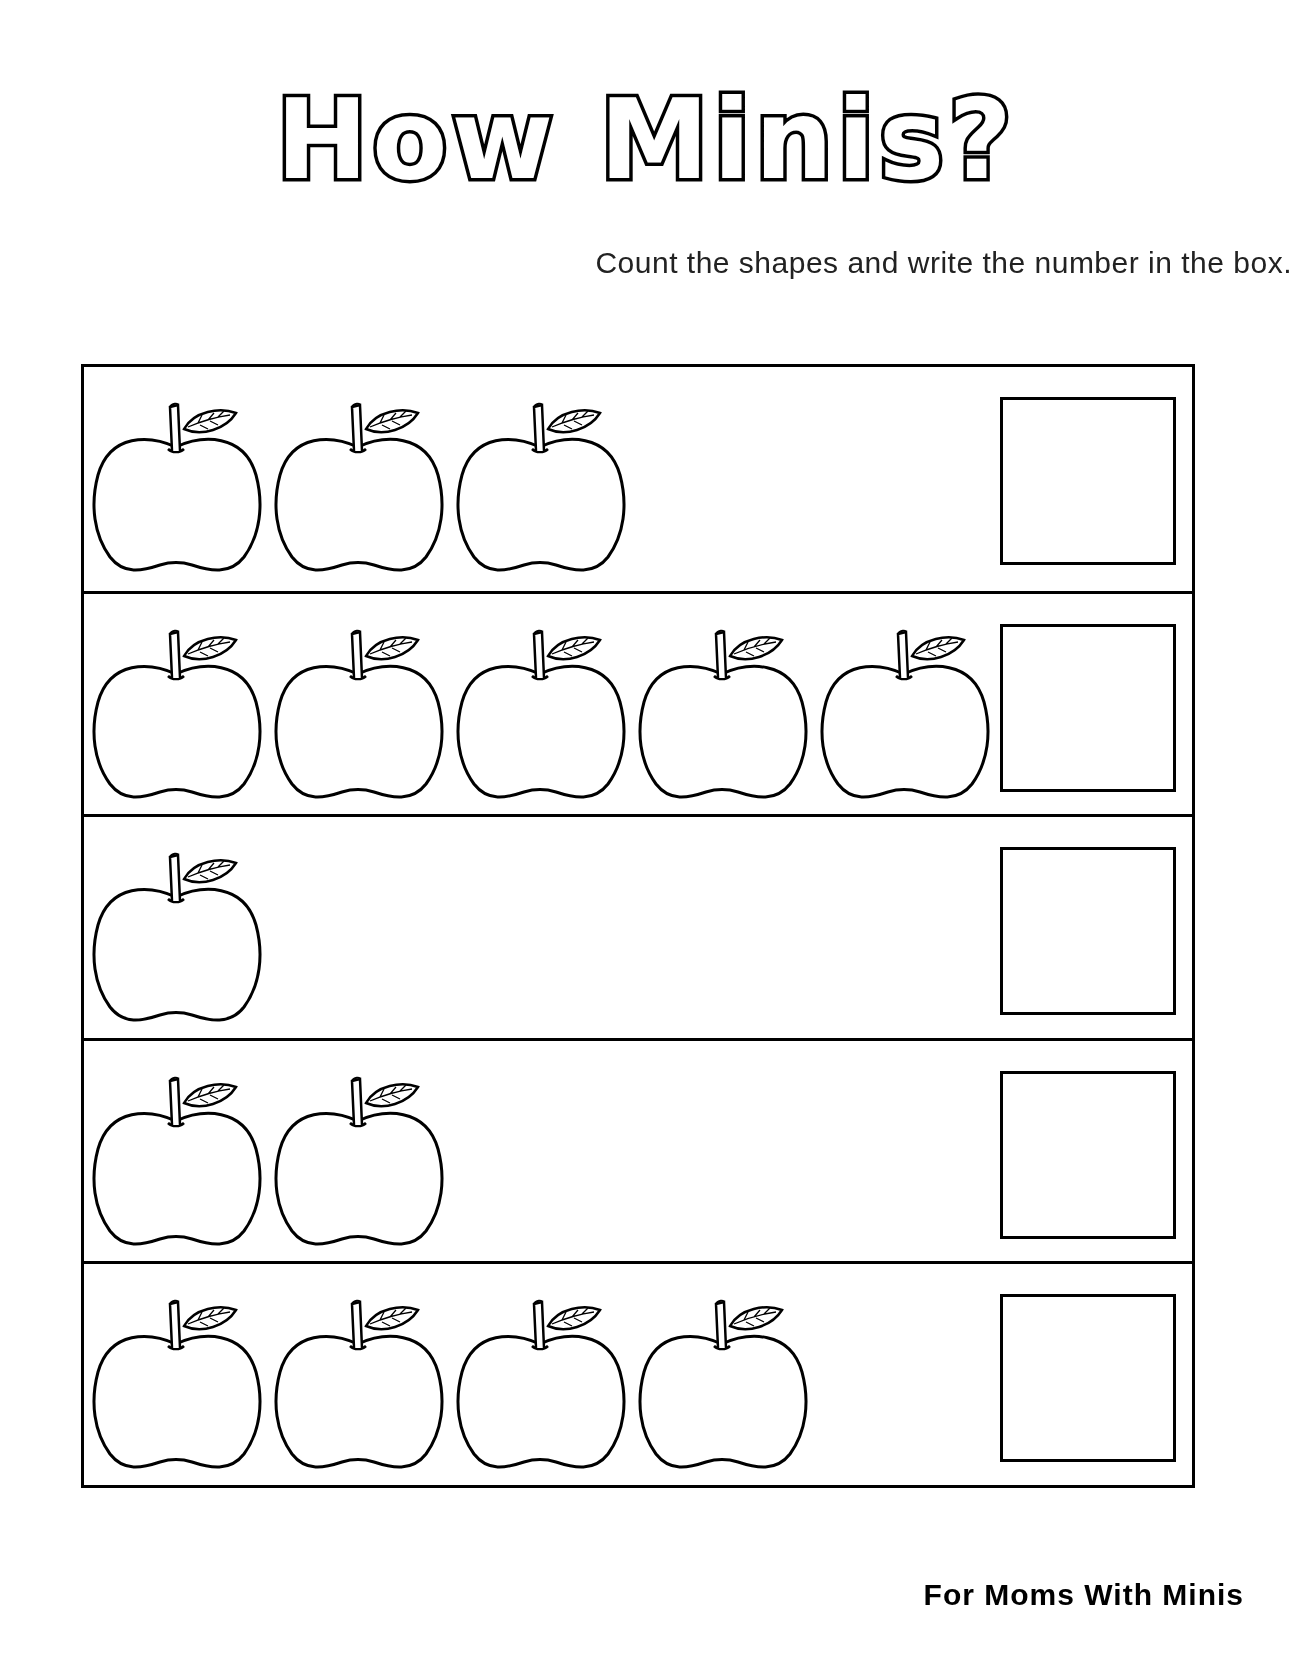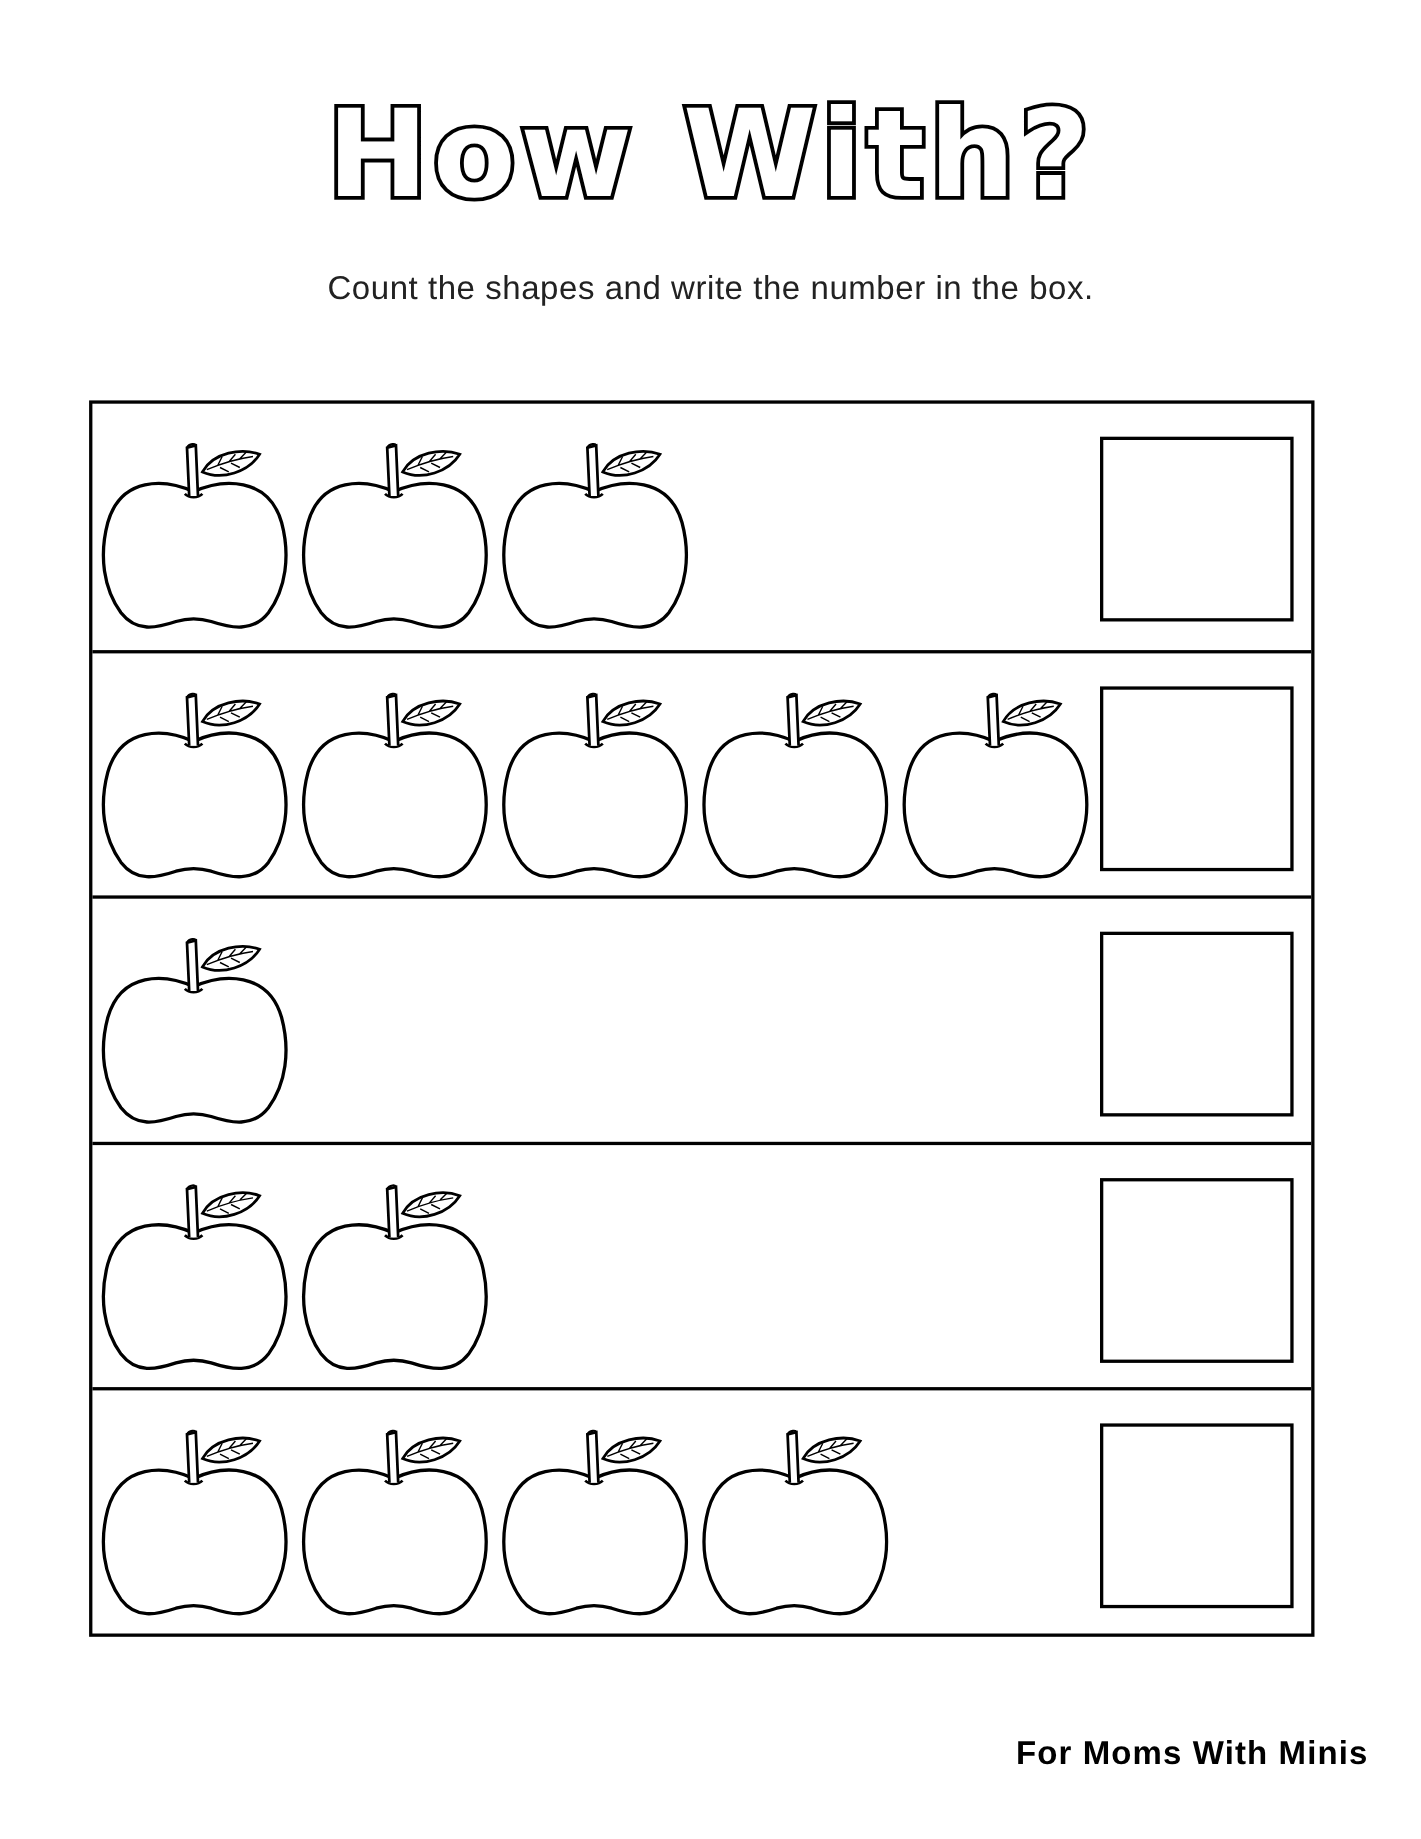--- a/index.html
+++ b/index.html
@@ -1,30 +1,30 @@
 <!DOCTYPE html>
 <html><head>
 <meta charset="utf-8">
 <style>
   html, body { margin:0; padding:0; background:#ffffff; }
   body { width:1292px; height:1672px; position:relative; overflow:hidden; font-family:"DejaVu Sans", sans-serif; color:#111; }
   .title { position:absolute; left:0; width:1292px; top:70px; text-align:center; font-family:"DejaVu Sans", sans-serif; font-weight:bold; font-size:110px; line-height:140px; color:#fff; -webkit-text-stroke:7px #000; paint-order:stroke fill; letter-spacing:4px; }
-  .subtitle { position:absolute; left:0; width:1292px; top:246px; text-align:center; font-family:"Liberation Sans", sans-serif; font-size:30px; color:#222; letter-spacing:0.5px; }
+  .subtitle { position:absolute; left:0; width:1292px; top:246px; text-align:right; font-family:"Liberation Sans", sans-serif; font-size:30px; color:#222; letter-spacing:0.5px; }
   .grid { position:absolute; left:81px; top:364px; width:1114px; height:1124px; border:3px solid #000; box-sizing:border-box; }
   .row { position:absolute; left:0; width:100%; height:224px; box-sizing:border-box; }
   .row + .row { border-top:3px solid #000; }
   .apples { position:absolute; left:6px; top:18px; height:196px; display:flex; gap:10px; }
   .apple { width:172px; height:196px; }
   .answer-box { position:absolute; left:916px; top:30px; width:176px; height:168px; border:3px solid #000; box-sizing:border-box; background:#fff; }
   .footer { position:absolute; right:48px; top:1578px; font-family:Liberation Sans, sans-serif; font-weight:bold; font-size:30px; color:#000; letter-spacing:1px; }
 </style>
 </head>
 <body>
 
-<div class="title">How With?</div>
+<div class="title">How Minis?</div>
 <div class="subtitle">Count the shapes and write the number in the box.</div>
 
 <div class="grid" id="grid">
     <div class="row" style="top: 0px; height: 223.6px;">
       <div class="apples">
   <svg class="apple" viewBox="0 0 172 196" xmlns="http://www.w3.org/2000/svg">
     <path d="M86 62 C60 50,20 48,8 90 C0 120,4 150,20 172 C34 190,52 186,70 180 C80 177,92 177,102 180 C120 186,140 190,154 172 C170 150,174 120,166 90 C154 48,112 50,86 62 Z" fill="#fff" stroke="#000" stroke-width="3"></path>
     <path d="M78 64 C82 68,90 68,94 64" fill="none" stroke="#000" stroke-width="2.5"></path>
     <path d="M82 66 L80 22 L88 20 L90 66" fill="#fff" stroke="#000" stroke-width="2.5"></path>
     <path d="M80 22 C82 18,88 18,88 20" fill="none" stroke="#000" stroke-width="2"></path>

